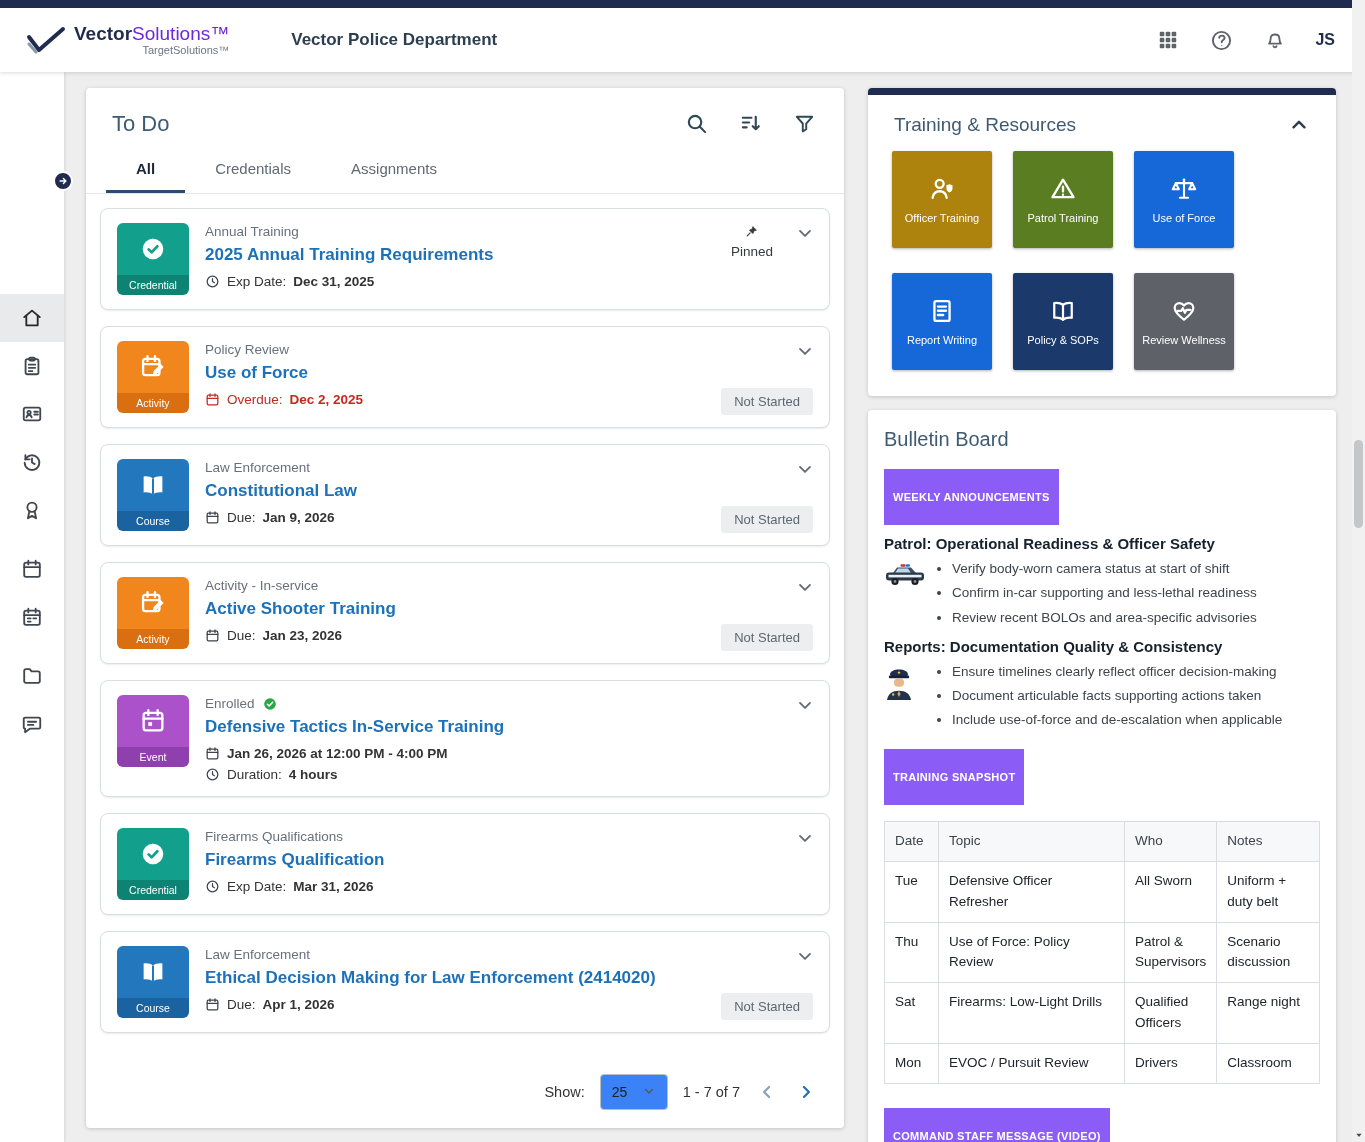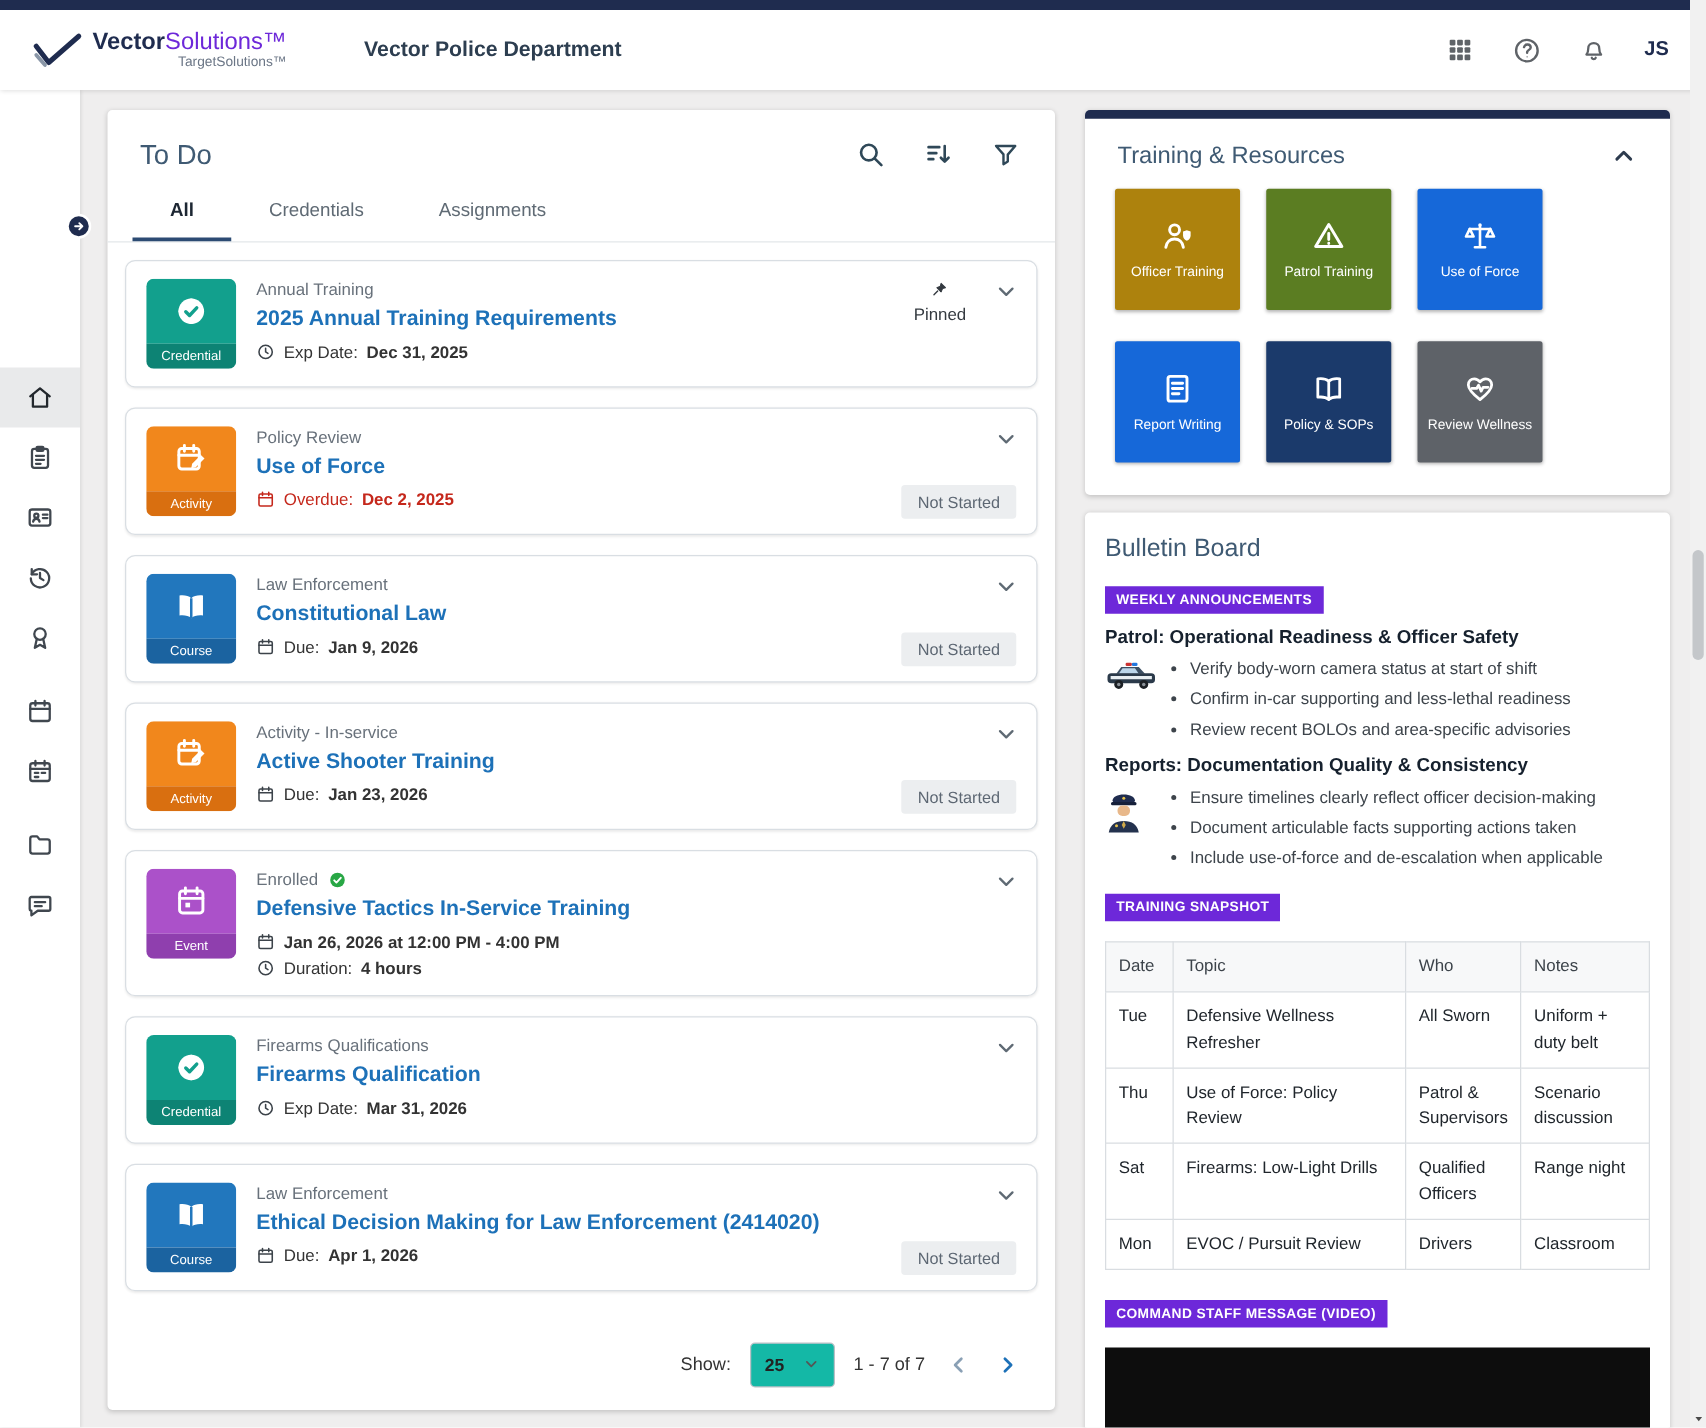--- a/index.html
+++ b/index.html
@@ -90,21 +90,21 @@
     position: absolute; right: 16px; bottom: 12px; background: #eceef0; color: #5d6773;
     font-size: 13px; padding: 6px 13px; border-radius: 3px;
   }
   .chev { position: absolute; right: 10px; top: 10px; background: none; border: none; color: #5f6a74; cursor: pointer; padding: 4px; }
   .pinned { position: absolute; right: 56px; top: 16px; display: flex; align-items: center; gap: 6px; font-size: 13.5px; color: #343a40; flex-direction: column; }
   .enrolled-check { margin-left: 2px; }
   .pagination { position: absolute; bottom: 18px; right: 26px; display: flex; align-items: center; gap: 15px; font-size: 14.5px; color: #333; }
   .page-select {
     display: flex; align-items: flex-start; justify-content: space-between; gap: 10px;
     border: 1px solid #b9c0c6; border-radius: 4px; padding: 9px 11px; min-width: 68px;
-    background: #14b8a6; cursor: pointer; color: #222; font-size: 14px; font-weight: bold;
+    background: #3b82f6; cursor: pointer; color: #222; font-size: 14px;
   }
   .nav-chev { background: none; border: none; cursor: pointer; padding: 2px; }
   .nav-prev { color: #8aa0b5; } .nav-next { color: #1d71b8; }
 
   
   .res-panel { position: absolute; left: 868px; top: 88px; width: 468px; padding-bottom: 26px; }
   .res-topbar { height: 7px; background: #1f2c4f; border-radius: 4px 4px 0 0; }
   .res-head { display: flex; align-items: center; padding: 17px 24px 13px 26px; }
   .res-title { font-size: 19px; font-weight: 500; color: #3f5a73; }
   .collapse-btn { margin-left: auto; background: none; border: none; color: #2d3b4e; cursor: pointer; padding: 2px; }
@@ -113,22 +113,22 @@
     height: 97px; border-radius: 2px; color: #fff; display: flex; flex-direction: column;
     align-items: center; justify-content: center; gap: 9px; cursor: pointer; border: none;
     box-shadow: 0 1px 3px rgba(0,0,0,.3);
   }
   .tile-label { font-size: 11px; }
 
   
   .bulletin { position: absolute; left: 868px; top: 410px; width: 468px; height: 860px; padding: 14px 16px; }
   .bulletin-title { font-size: 20px; font-weight: 500; color: #3f5a73; margin: 4px 0 10px 0; }
   .bb-label {
-    display: inline-block; background: #6d28d9; color: #fff; font-size: 11px; font-weight: 700;
-    letter-spacing: .3px; padding: 5px 9px; margin: 8px 0 8px 0; text-align: right;
+    display: inline-block; background: #8b5cf6; color: #fff; font-size: 11px; font-weight: 700;
+    letter-spacing: .3px; padding: 22px 9px; margin: 8px 0 8px 0; text-align: right;
   }
   .bb-section-head { font-size: 15px; font-weight: 700; color: #16212e; margin: 2px 0 5px 0; }
   .bb-row { display: flex; margin-bottom: 8px; }
   .bb-img { width: 48px; flex: 0 0 48px; padding-top: 5px; }
   .bb-bullets { margin: 0; padding-left: 20px; color: #3d444b; font-size: 13.5px; line-height: 1.8; }
   .snap-table { width: 100%; border-collapse: collapse; margin-top: 8px; font-size: 13.5px; }
   .snap-table th, .snap-table td { border: 1px solid #d9dde1; padding: 9px 10px; text-align: left; vertical-align: top; line-height: 1.55; }
   .snap-table th { background: #f7f8f9; font-weight: 400; color: #3c434a; }
   .snap-table td { color: #20262c; }
   .video-block { background: #0d0d0d; height: 140px; margin-top: 8px; }
@@ -661,21 +661,21 @@
       <tr>
         <th>Date</th>
         <th>Topic</th>
         <th>Who</th>
         <th>Notes</th>
       </tr>
     </thead>
     <tbody>
       <tr>
         <td>Tue</td>
-        <td>Defensive Wellness Refresher</td>
+        <td>Defensive Officer Refresher</td>
         <td>All Sworn</td>
         <td>Uniform + duty belt</td>
       </tr>
       <tr>
         <td>Thu</td>
         <td>Use of Force: Policy Review</td>
         <td>Patrol &amp; Supervisors</td>
         <td>Scenario discussion</td>
       </tr>
       <tr>

